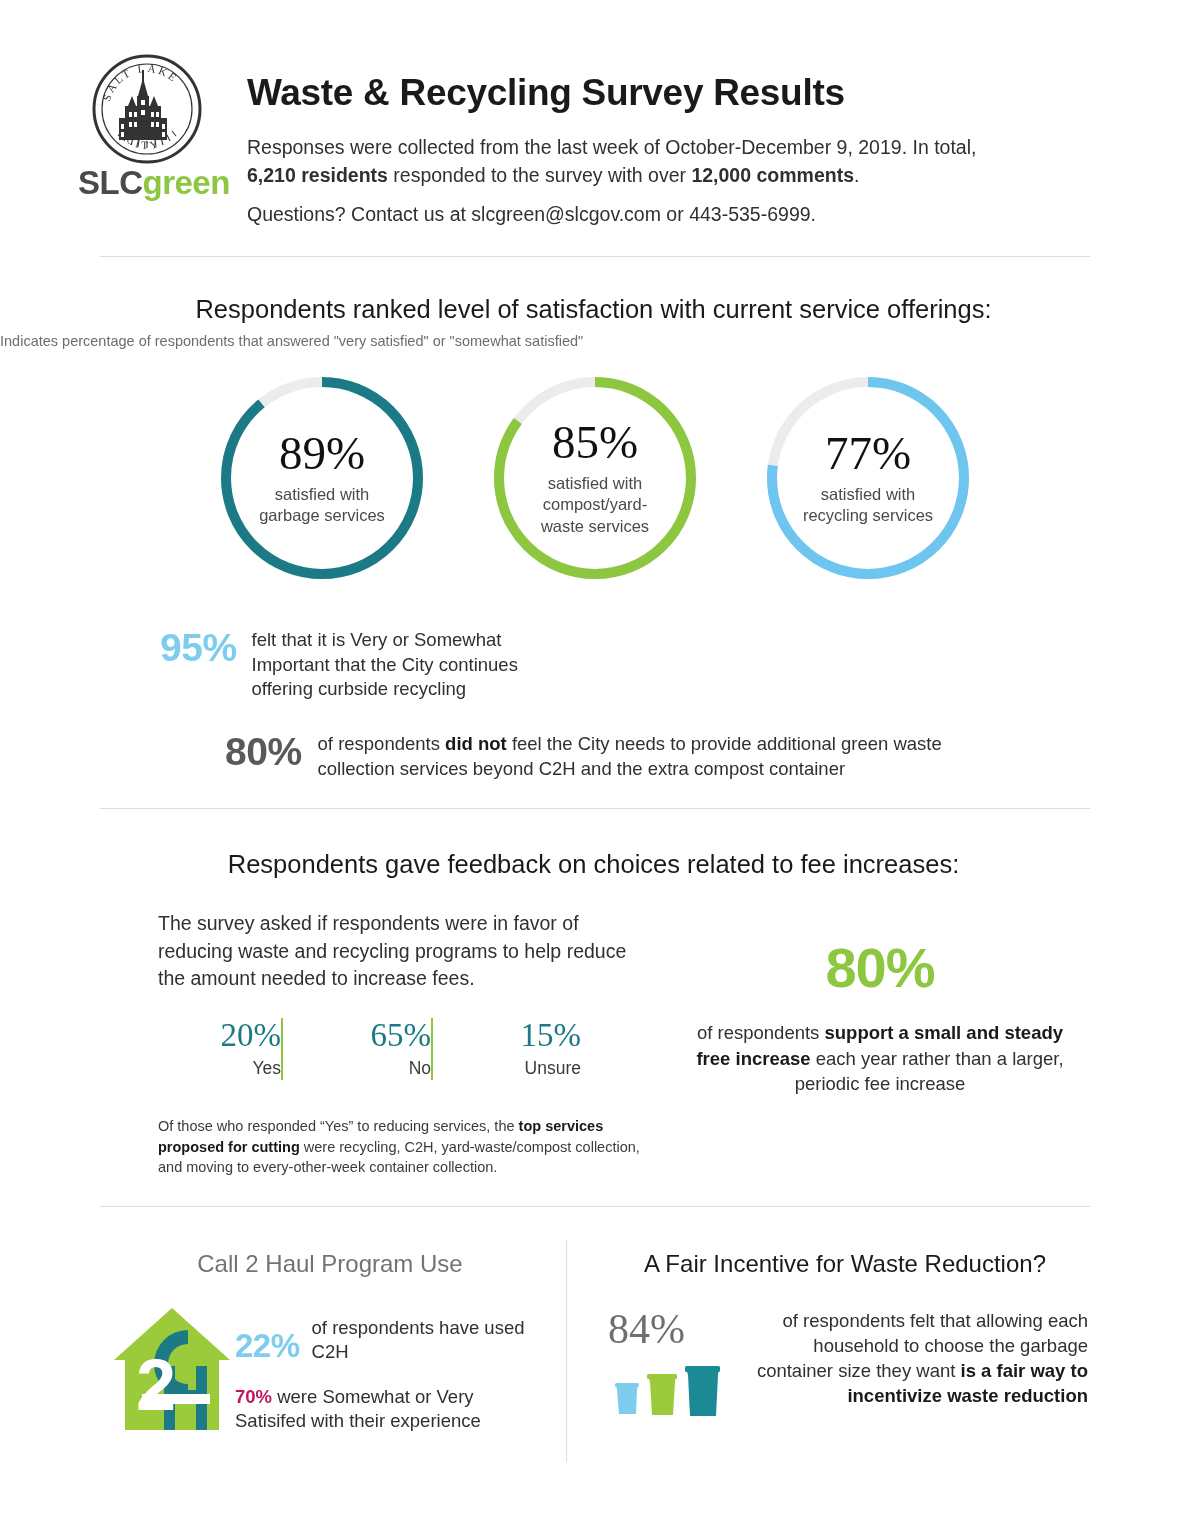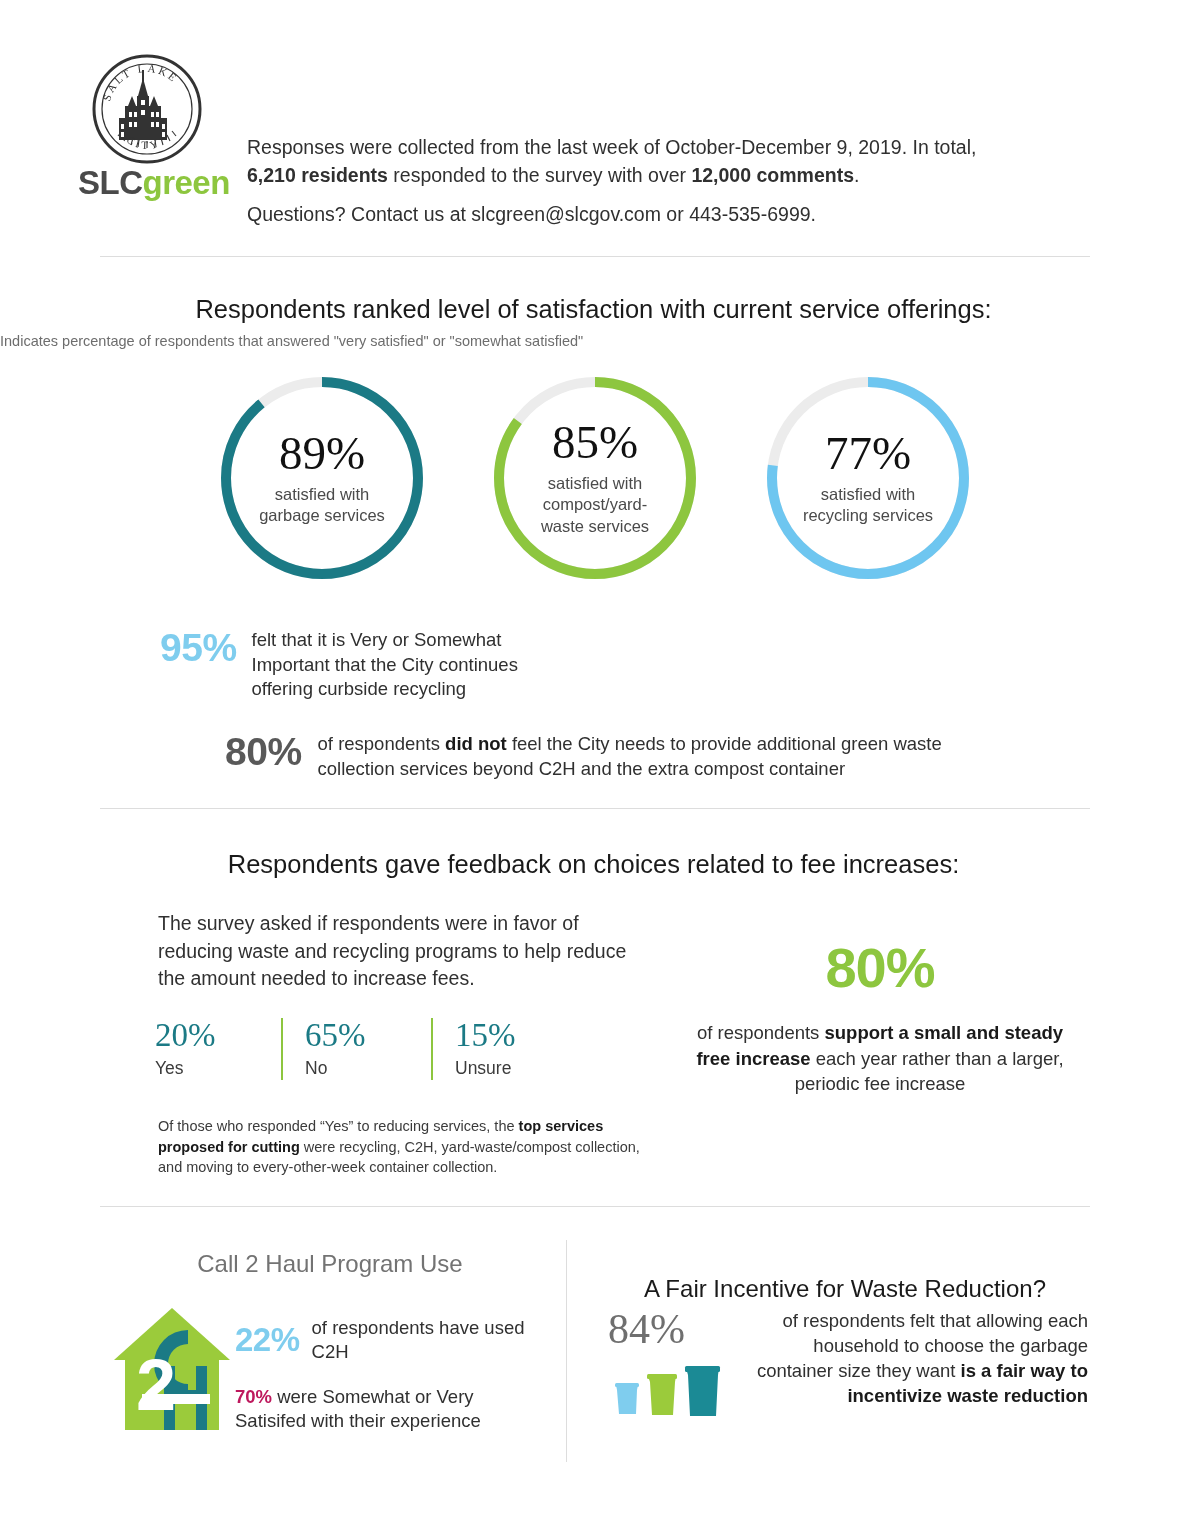--- a/index.html
+++ b/index.html
@@ -85,21 +85,21 @@
   
   .sec2-title{
     position:absolute;left:0;top:850px;width:1187px;text-align:center;
     font-size:25.5px;color:#1a1a1a;
   }
   .sec2-para{
     position:absolute;left:158px;top:910px;width:500px;
     font-size:19.5px;line-height:1.42;color:#303030;
   }
   .triple{position:absolute;left:155px;top:1018px;width:520px;height:72px;display:flex;}
-  .triple .col{position:relative;width:126px;padding-left:0;}
+  .triple .col{position:relative;width:126px;padding-left:0;text-align:right;}
   .triple .col .num{
     font-family:"Liberation Serif", serif;font-size:33px;color:#1b7a85;line-height:1.08;
   }
   .triple .col .lab{font-size:17.5px;color:#3b3b3b;margin-top:4px;}
   .vdiv{width:2px;background:#8dc63f;height:62px;margin:0 22px 0 0;}
   .footnote{
     position:absolute;left:158px;top:1116px;width:490px;
     font-size:14.5px;line-height:1.42;color:#3b3b3b;
   }
   .footnote b{font-weight:bold;color:#1a1a1a;}
@@ -115,24 +115,24 @@
   .big80-txt b{font-weight:bold;color:#1a1a1a;}
 
   
   .vrule{position:absolute;left:566px;top:1240px;width:1px;height:222px;background:#dddddd;}
   .sec3L-title{
     position:absolute;left:100px;top:1250px;width:460px;text-align:center;
     font-size:24px;color:#737373;
   }
   .sec3R-title{
     position:absolute;left:600px;top:1250px;width:490px;text-align:center;
-    font-size:24px;color:#1a1a1a;margin-top:25px;
+    font-size:24px;color:#1a1a1a;
   }
   .c2h-logo{position:absolute;left:112px;top:1302px;width:120px;height:130px;}
-  .c2h-stat1{position:absolute;left:235px;top:1316px;width:300px;display:flex;align-items:center;}
+  .c2h-stat1{position:absolute;left:235px;top:1316px;width:300px;display:flex;align-items:flex-end;}
   .c2h-stat1 .big{font-size:33px;font-weight:bold;color:#7fcdee;line-height:1.05;margin-right:12px;letter-spacing:-0.5px;}
   .c2h-stat1 .txt{font-size:18.5px;line-height:1.3;color:#303030;}
   .c2h-stat2{
     position:absolute;left:235px;top:1385px;width:290px;
     font-size:18.5px;line-height:1.32;color:#303030;
   }
   .c2h-stat2 b{font-weight:bold;color:#be185d;}
 
   .fair84{
     position:absolute;left:608px;top:1308px;width:140px;text-align:left;
@@ -203,20 +203,21 @@
         <text font-family="Liberation Serif, serif" font-size="11" fill="#333" letter-spacing="2.6">
           <textPath href="#arcTop" startOffset="7%">SALT LAKE</textPath>
         </text>
         <text font-family="Liberation Serif, serif" font-size="11" fill="#333" letter-spacing="3">
           <textPath href="#arcBot" startOffset="28%">CITY</textPath>
         </text>
       </svg>
       <div class="slcgreen"><span class="slc">SLC</span><span class="grn">green</span></div>
     </div>
 
+    <div class="title">Waste &amp; Recycling Survey Results</div>
 
     <div class="intro">
       <span>Responses were collected from the last week of October-December 9, 2019. In total, </span><b>6,210 residents</b><span> responded to the survey with over </span><b>12,000 comments</b><span>.</span>
     </div>
 
     <div class="contact">Questions? Contact us at slcgreen@slcgov.com or 443-535-6999.</div>
   </div>
 
   <div class="hrule" style="top:256px;"></div>
 

